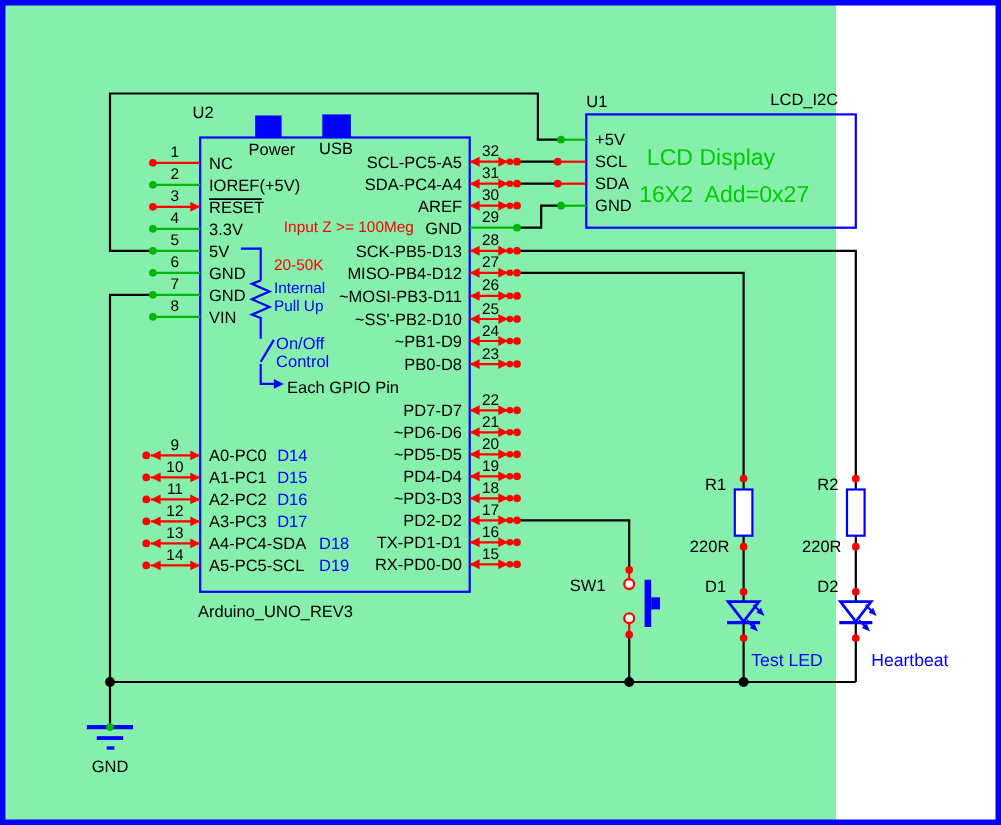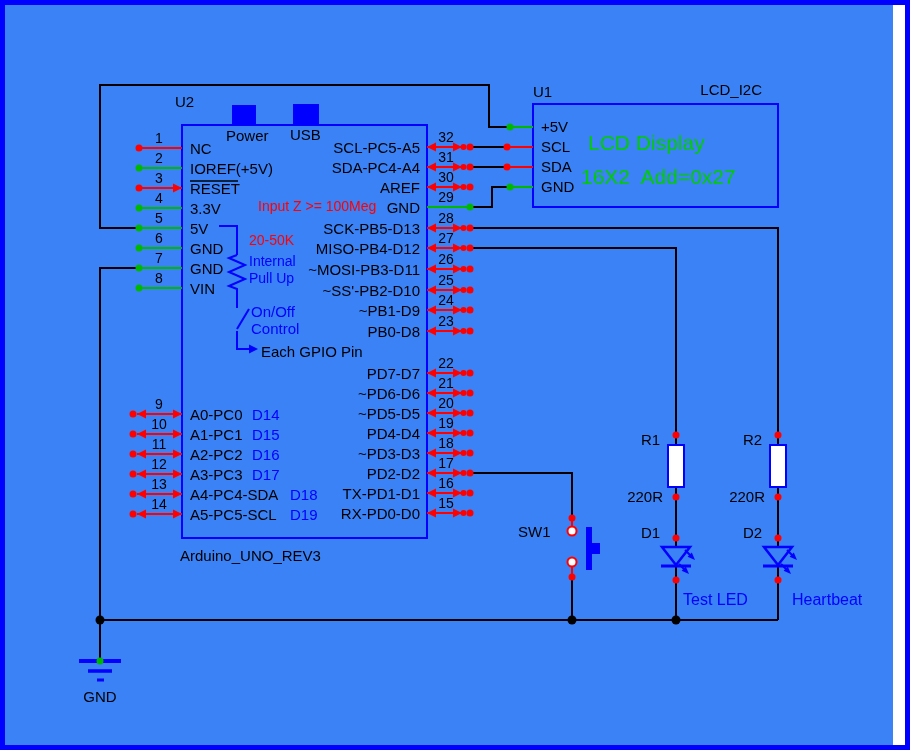--- a/index.html
+++ b/index.html
@@ -1,16 +1,16 @@
 <!DOCTYPE html>
 <html><head>
 <meta charset="utf-8">
 <style>
   html,body{margin:0;padding:0;background:#ffffff;}
-  .stage{width:893px;height:750px;position:relative;background:#3b82f6;}
+  .stage{width:760px;height:750px;position:relative;background:#86efac;}
   svg{display:block;}
   text{font-family:"Liberation Sans","DejaVu Sans",sans-serif;fill:#000000;}
   .t14{font-size:14px;}
   .t15{font-size:15px;}
   .t16{font-size:16px;}
   .t21{font-size:21px;}
   .red{fill:#ff0000;}
   .blue{fill:#0000ff;}
   .lcdgreen{fill:#00cc00;}
   .end{text-anchor:end;}

